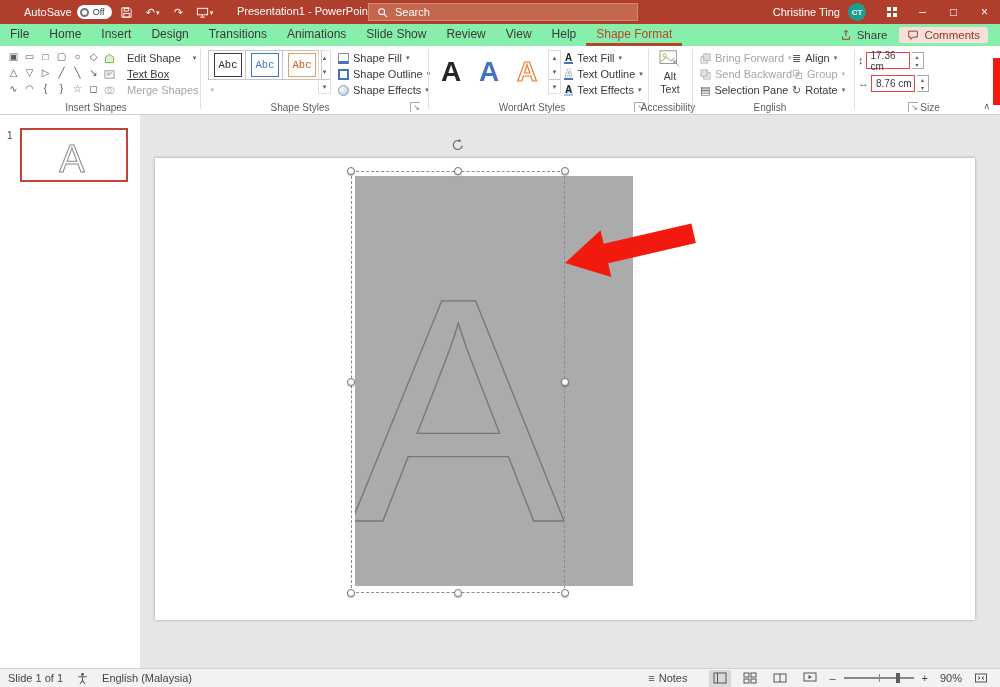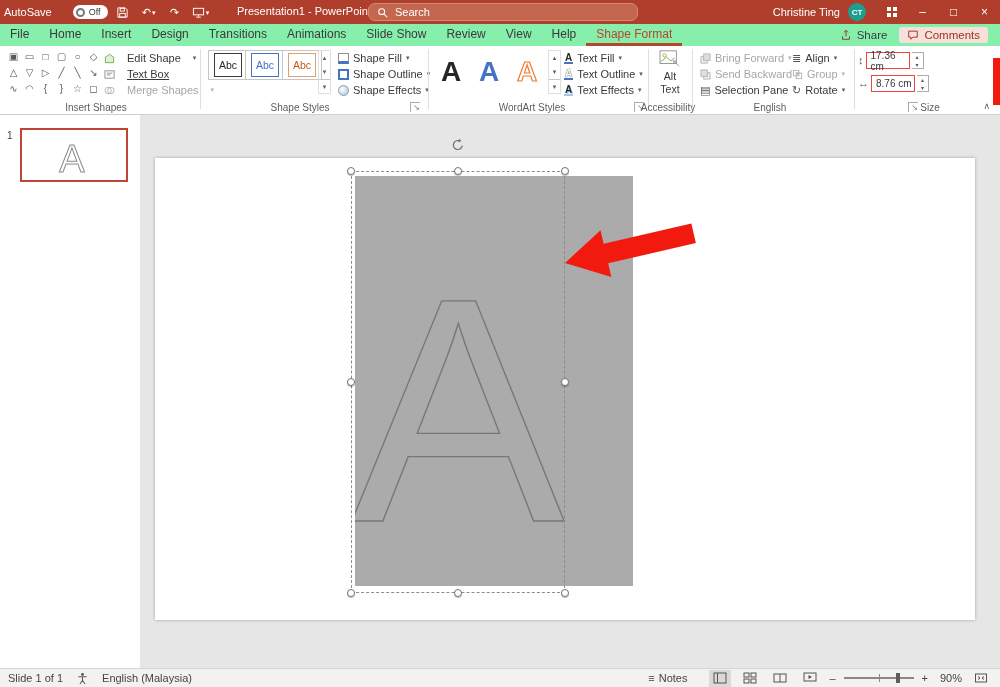--- a/index.html
+++ b/index.html
@@ -3,28 +3,28 @@
 <meta charset="utf-8">
 <style>
   *{margin:0;padding:0;box-sizing:border-box;}
   html,body{width:1000px;height:687px;}
   body{font-family:"Liberation Sans","DejaVu Sans",sans-serif;position:relative;background:#fff;overflow:hidden;color:#3b3a39;}
   svg{display:block;}
   svg text{font-family:"Liberation Sans","DejaVu Sans",sans-serif;}
 
   
   .titlebar{position:absolute;top:0;left:0;width:100%;height:24px;background:#AF3E2D;color:#fff;font-size:11px;}
-  .tb-left{position:absolute;left:0;top:0;height:24px;display:flex;align-items:center;gap:4px;padding-left:4px;}
+  .tb-left{position:absolute;left:0;top:0;height:24px;display:flex;align-items:center;gap:4px;padding-left:24px;}
   .autosave-wrap{display:flex;align-items:center;gap:5px;}
-  .autosave-pill{background:#fff;border-radius:8px;height:14px;display:flex;align-items:center;gap:4px;padding:0 7px 0 3px;color:#3b3a39;font-size:9px;cursor:pointer;margin-left:16px;}
+  .autosave-pill{background:#fff;border-radius:8px;height:14px;display:flex;align-items:center;gap:4px;padding:0 7px 0 3px;color:#3b3a39;font-size:9px;cursor:pointer;}
   .autosave-dot{width:9px;height:9px;border-radius:50%;background:#fff;border:2px solid #797775;}
   .tbtn{width:22px;height:20px;display:flex;align-items:center;justify-content:center;gap:1px;border-radius:2px;}
   .tb-caret{font-size:7px;line-height:7px;}
   .tb-title{position:absolute;left:237px;top:5px;font-size:11px;white-space:nowrap;}
-  .searchbox{position:absolute;left:368px;top:3px;width:270px;height:18px;background:#C4674F;border:1px solid #D58974;border-radius:7px;display:flex;align-items:center;gap:7px;padding-left:8px;font-size:11px;color:#fff;cursor:text;}
+  .searchbox{position:absolute;left:368px;top:3px;width:270px;height:18px;background:#C4674F;border:1px solid #D58974;border-radius:0;display:flex;align-items:center;gap:7px;padding-left:8px;font-size:11px;color:#fff;cursor:text;}
   .tb-right{position:absolute;right:0;top:0;height:24px;display:flex;align-items:center;}
   .user-name{font-size:11px;margin-right:8px;}
   .avatar{width:18px;height:18px;border-radius:50%;background:#1E9E8E;color:#fff;font-size:8px;display:flex;align-items:center;justify-content:center;margin-right:10px;font-weight:bold;}
   .winbtn{width:31px;height:24px;display:flex;align-items:center;justify-content:center;font-size:12px;color:#fff;}
 
   
   .tabsrow{position:absolute;top:24px;left:0;width:100%;height:22px;background:#86efac;display:flex;align-items:stretch;font-size:12px;}
   .tab{padding:0 10px;display:flex;align-items:center;border-bottom:3px solid transparent;cursor:pointer;white-space:nowrap;}
   .tab.active{color:#B7472A;border-bottom-color:#B7472A;}
   .tabs-right{margin-left:auto;display:flex;align-items:center;gap:12px;padding-right:12px;font-size:11.5px;}
@@ -36,21 +36,21 @@
   .vsep{position:absolute;top:3px;height:60px;width:1px;background:#E1DFDD;}
   .glabel{position:absolute;top:56px;font-size:10px;color:#605E5C;transform:translateX(-50%);white-space:nowrap;}
   .launcher{position:absolute;top:56px;font-size:8px;color:#7a7a7a;border-top:1px solid #aaa;border-left:1px solid #aaa;width:10px;height:10px;line-height:9px;text-align:right;cursor:pointer;}
   .collapse{position:absolute;right:10px;top:55px;font-size:9px;color:#605E5C;cursor:pointer;}
   .shape-grid{position:absolute;left:6px;top:3px;display:grid;grid-template-columns:repeat(6,15px);grid-auto-rows:15px;gap:1px;}
   .shape-cell{display:flex;align-items:center;justify-content:center;font-size:10px;color:#595959;cursor:pointer;border:1px solid transparent;}
   .sbtn{position:absolute;display:flex;align-items:center;gap:12px;height:14px;white-space:nowrap;cursor:pointer;}
   .sbtn.disabled,.rbtn.disabled{color:#A6A6A6;cursor:default;}
   .caret{font-size:7px;color:#605E5C;}
   .disabled .caret{color:#B6B4B1;}
-  .style-thumb{position:absolute;top:4px;width:40px;height:30px;border:1px solid #C8C6C4;background:#fff;display:flex;align-items:center;justify-content:center;cursor:pointer;}
+  .style-thumb{position:absolute;top:4px;width:40px;height:30px;border:1px solid #C8C6C4;background:#fff;display:flex;align-items:center;justify-content:center;cursor:pointer;font-family:Liberation Mono, monospace;}
   .style-inner{width:28px;height:24px;border:1px solid;display:flex;align-items:center;justify-content:center;font-size:10.5px;}
   .galcol{position:absolute;top:4px;width:13px;display:flex;flex-direction:column;border:1px solid #E1DFDD;}
   .gcell{height:14px;display:flex;align-items:center;justify-content:center;font-size:7px;color:#605E5C;cursor:pointer;}
   .gmore{border-top:1px solid #C8C6C4;}
   .rbtn{position:absolute;display:flex;align-items:center;gap:4px;height:14px;white-space:nowrap;cursor:pointer;}
   .ic-box{width:11px;height:11px;flex:0 0 auto;}
   .ic-fill{background:#fff;border:1px solid #8f8f8f;border-bottom:3px solid #4472C4;}
   .ic-outline{background:#fff;border:2px solid #4472C4;}
   .ic-effects{border-radius:50%;background:radial-gradient(circle at 35% 35%,#ffffff,#9DC3E6);border:1px solid #999;}
   .ic-ta{font-size:10px;font-weight:bold;color:#262626;line-height:9px;border-bottom:2px solid #4472C4;padding:0 1px;flex:0 0 auto;}

